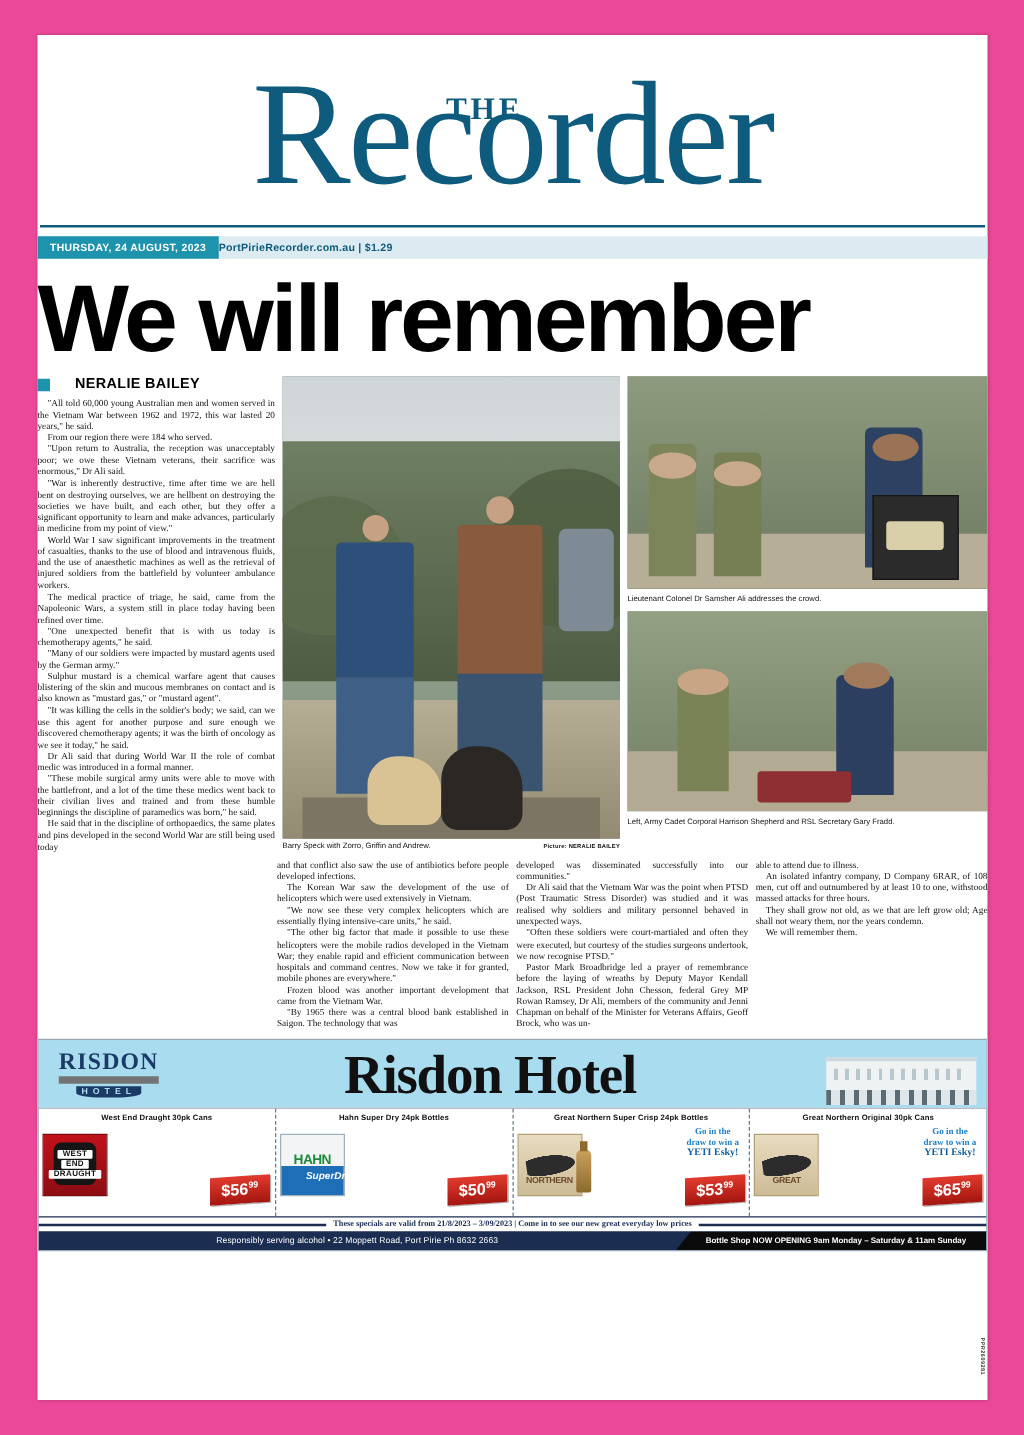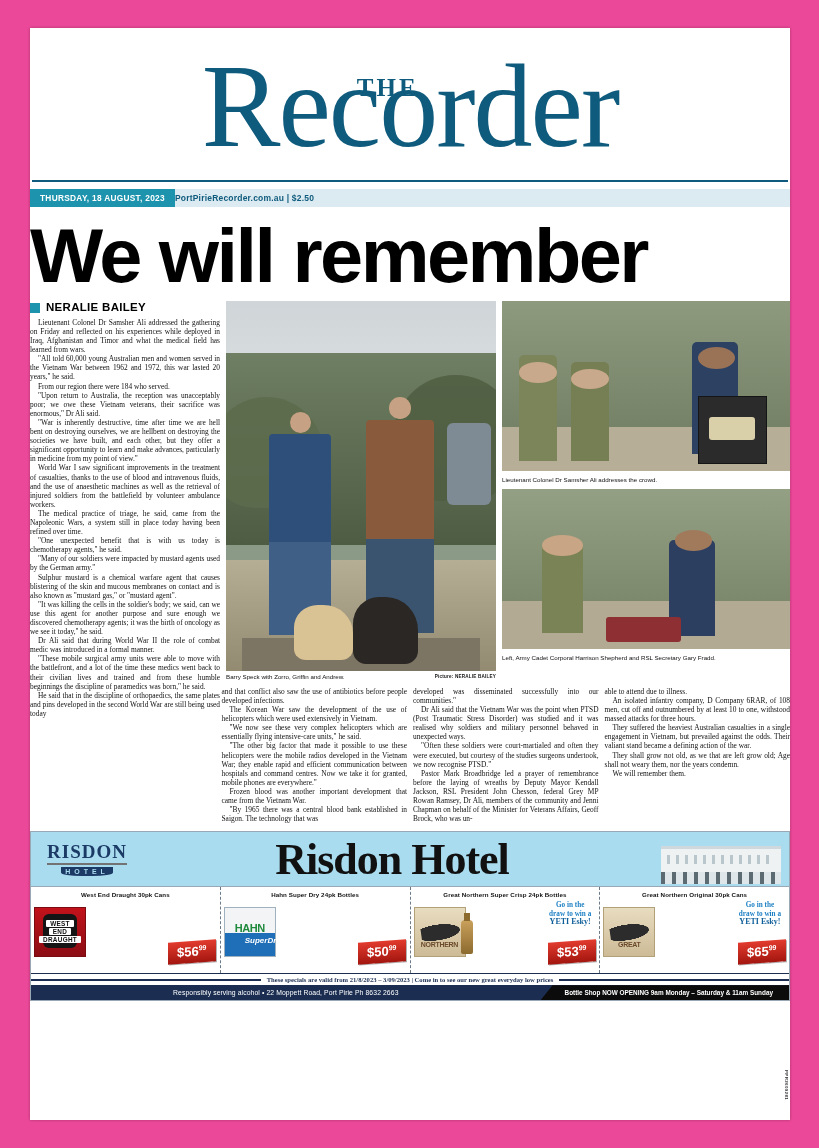--- a/index.html
+++ b/index.html
@@ -102,21 +102,21 @@
     display: flex;
     gap: 6px;
     height: 380px;
   }
   .col-1 { width: 190px; }
   .photos { flex: 1; display: flex; gap: 6px; }
   .photo-left { width: 270px; display: flex; flex-direction: column; }
   .photo-right { flex: 1; display: flex; flex-direction: column; gap: 3px; }
 
   .byline {
-    display: flex; align-items: flex-end; gap: 6px;
+    display: flex; align-items: flex-end; gap: 20px;
     margin-bottom: 5px;
   }
   .byline-mark { width: 10px; height: 10px; background: #1e93ad; }
   .byline-name {
     font-weight: bold; font-size: 11.5px;
     letter-spacing: .3px;
   }
 
   .bodytext {
     font-family: "Liberation Serif", serif;
@@ -178,21 +178,21 @@
   }
   .ad-logo {
     width: 104px; height: 46px;
     display: flex; flex-direction: column;
     align-items: center; justify-content: center;
     color: #1b3a66;
   }
   .ad-logo-top {
     font-family: "Liberation Serif", serif;
     font-weight: bold; font-size: 19px; letter-spacing: 1px;
-    border-bottom: 2px solid #737373;
+    border-bottom: 6px solid #737373;
     line-height: 1.1;
   }
   .ad-logo-bot {
     font-size: 7px; letter-spacing: 4px; font-weight: bold;
     margin-top: 2px;
     background: #1b3a66; color: #a9dcee;
     padding: 1px 4px; border-radius: 0 0 40% 40%;
   }
   .ad-title {
     flex: 1; text-align: center;
@@ -319,35 +319,34 @@
 
     <div class="masthead">
       <div class="mast-wrap">
         <div class="mast-word">Recorder</div>
         <div class="mast-the">THE</div>
       </div>
     </div>
     <div class="mast-rule"></div>
 
     <div class="infobar">
-      <div class="infobar-date">THURSDAY, 18 AUGUST, 2023</div>
-      <div class="infobar-right">PortPirieRecorder.com.au | $2.50</div>
+      <div class="infobar-date">THURSDAY, 24 AUGUST, 2023</div>
+      <div class="infobar-right">PortPirieRecorder.com.au | $1.29</div>
     </div>
 
     <div class="headline">We will remember</div>
 
     <div class="story">
 
       <div class="col-1">
         <div class="byline">
           <span class="byline-mark"></span>
           <span class="byline-name">NERALIE BAILEY</span>
         </div>
         <div class="bodytext">
-          <p>Lieutenant Colonel Dr Samsher Ali addressed the gathering on Friday and reflected on his experiences while deployed in Iraq, Afghanistan and Timor and what the medical field has learned from wars.</p>
           <p>"All told 60,000 young Australian men and women served in the Vietnam War between 1962 and 1972, this war lasted 20 years," he said.</p>
           <p>From our region there were 184 who served.</p>
           <p>"Upon return to Australia, the reception was unacceptably poor; we owe these Vietnam veterans, their sacrifice was enormous," Dr Ali said.</p>
           <p>"War is inherently destructive, time after time we are hell bent on destroying ourselves, we are hellbent on destroying the societies we have built, and each other, but they offer a significant opportunity to learn and make advances, particularly in medicine from my point of view."</p>
           <p>World War I saw significant improvements in the treatment of casualties, thanks to the use of blood and intravenous fluids, and the use of anaesthetic machines as well as the retrieval of injured soldiers from the battlefield by volunteer ambulance workers.</p>
           <p>The medical practice of triage, he said, came from the Napoleonic Wars, a system still in place today having been refined over time.</p>
           <p>"One unexpected benefit that is with us today is chemotherapy agents," he said.</p>
           <p>"Many of our soldiers were impacted by mustard agents used by the German army."</p>
           <p>Sulphur mustard is a chemical warfare agent that causes blistering of the skin and mucous membranes on contact and is also known as "mustard gas," or "mustard agent".</p>
           <p>"It was killing the cells in the soldier's body; we said, can we use this agent for another purpose and sure enough we discovered chemotherapy agents; it was the birth of oncology as we see it today," he said.</p>
@@ -445,21 +444,20 @@
       <div class="bodytext">
         <p class="first">developed was disseminated successfully into our communities."</p>
         <p>Dr Ali said that the Vietnam War was the point when PTSD (Post Traumatic Stress Disorder) was studied and it was realised why soldiers and military personnel behaved in unexpected ways.</p>
         <p>"Often these soldiers were court-martialed and often they were executed, but courtesy of the studies surgeons undertook, we now recognise PTSD."</p>
         <p>Pastor Mark Broadbridge led a prayer of remembrance before the laying of wreaths by Deputy Mayor Kendall Jackson, RSL President John Chesson, federal Grey MP Rowan Ramsey, Dr Ali, members of the community and Jenni Chapman on behalf of the Minister for Veterans Affairs, Geoff Brock, who was un-</p>
       </div>
 
       <div class="bodytext">
         <p class="first">able to attend due to illness.</p>
         <p>An isolated infantry company, D Company 6RAR, of 108 men, cut off and outnumbered by at least 10 to one, withstood massed attacks for three hours.</p>
-        <p>They suffered the heaviest Australian casualties in a single engagement in Vietnam, but prevailed against the odds. Their valiant stand became a defining action of the war.</p>
         <p>They shall grow not old, as we that are left grow old; Age shall not weary them, nor the years condemn.</p>
         <p>We will remember them.</p>
       </div>
     </div>
 
     <div class="advert">
       <div class="ad-top">
         <div class="ad-logo">
           <div class="ad-logo-top">RISDON</div>
           <div class="ad-logo-bot">HOTEL</div>

